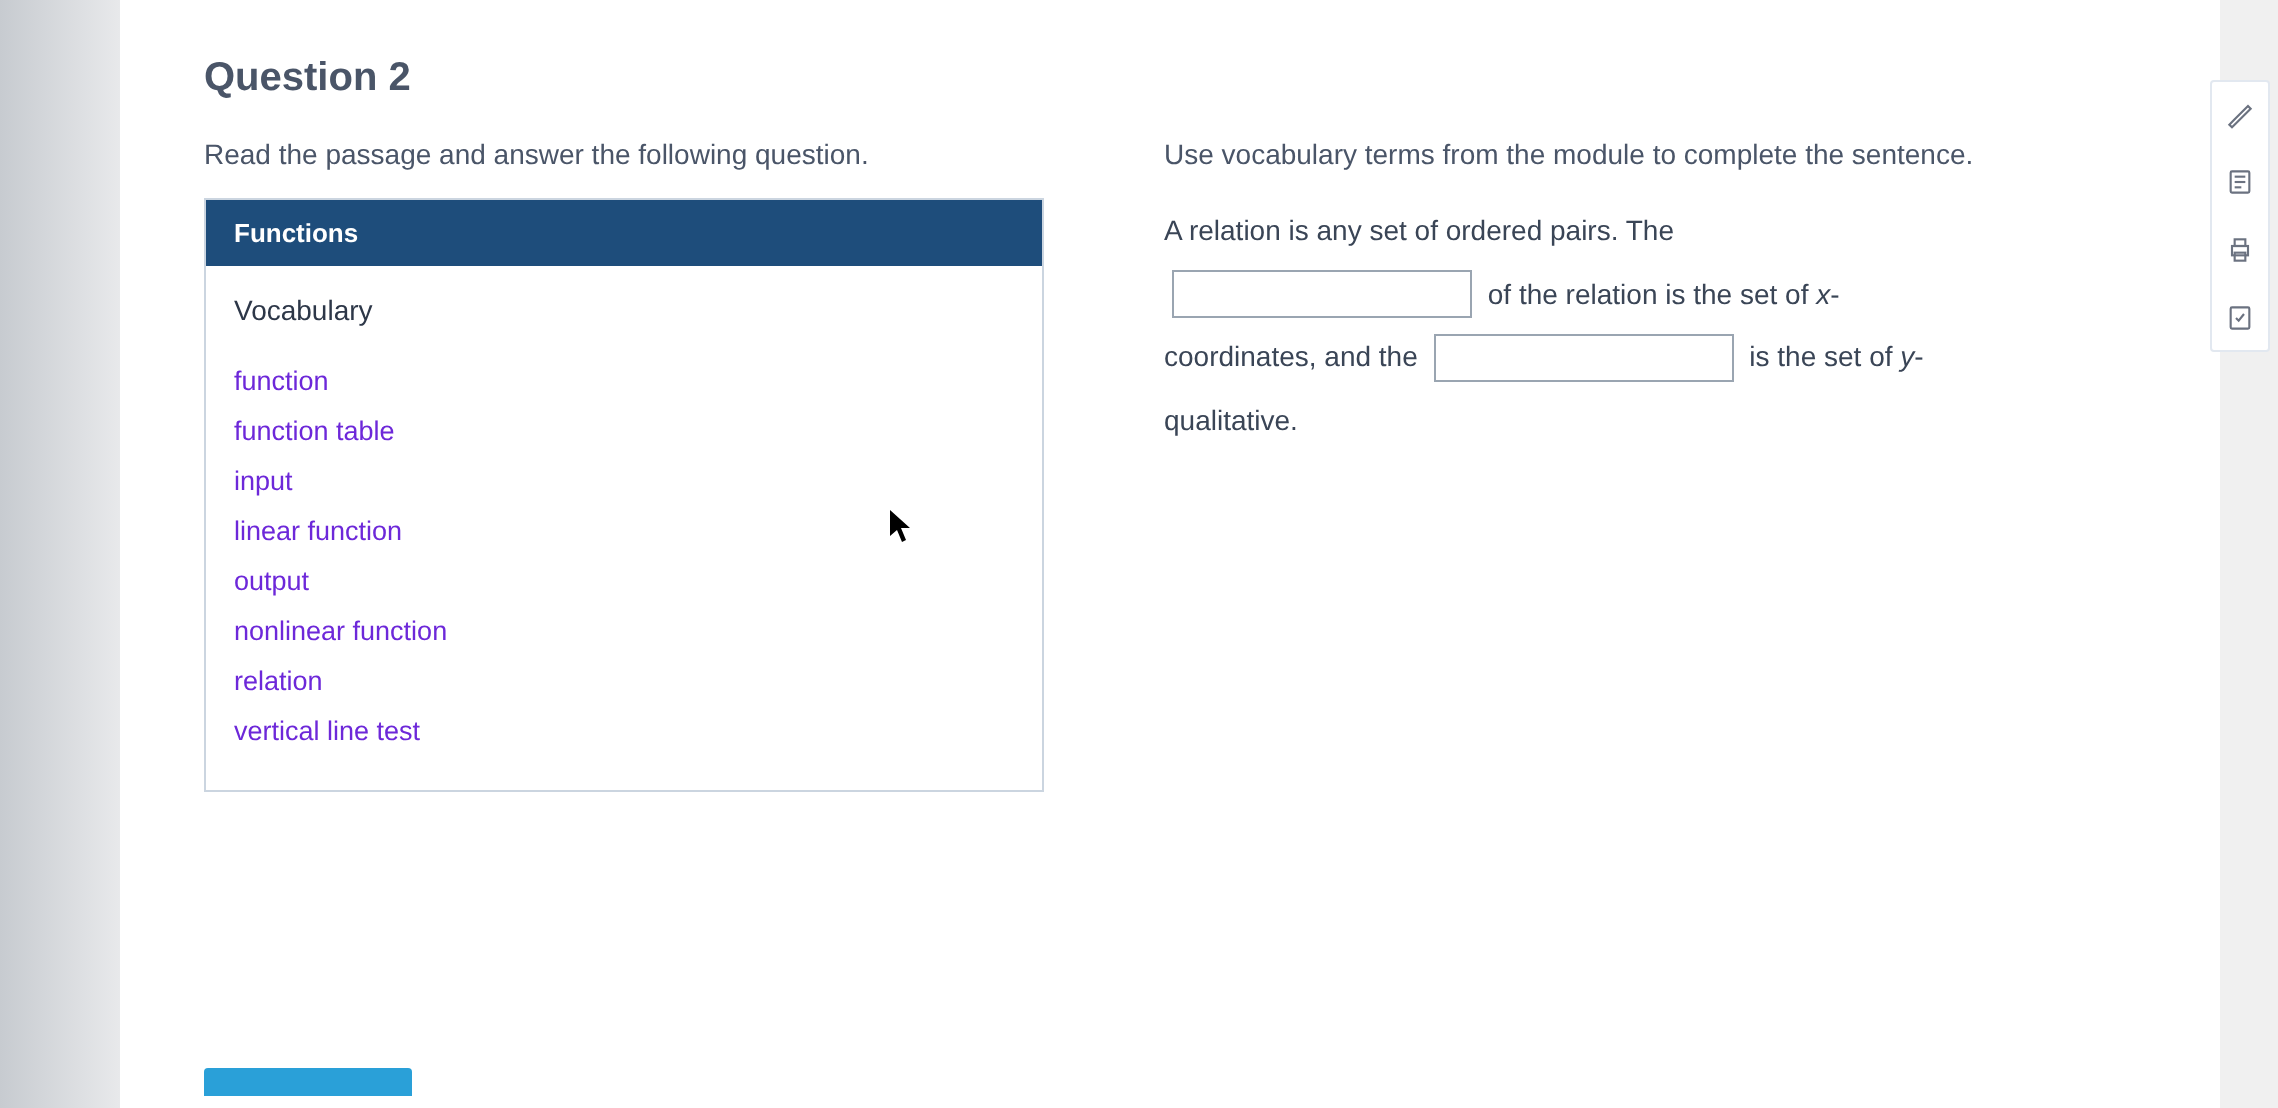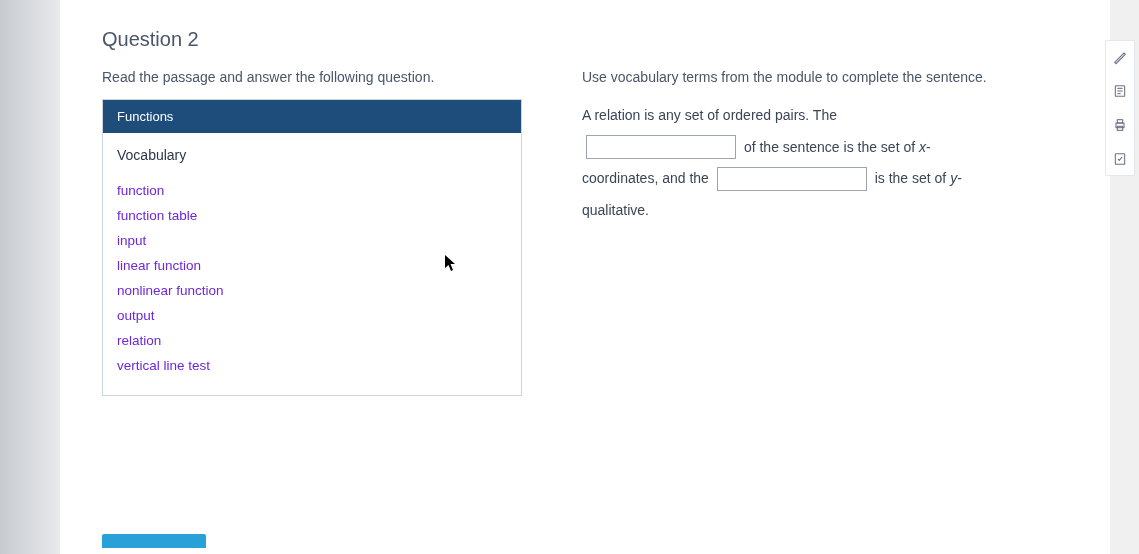--- a/index.html
+++ b/index.html
@@ -14,21 +14,21 @@
   .page {
     background: #fff;
     width: 1050px;
     height: 554px;
     margin-left: 60px;
     padding: 28px 30px 20px 42px;
     position: relative;
   }
   .q-title {
     font-size: 20px;
-    font-weight: 400;
+    font-weight: 700;
     color: #4a5568;
     margin-bottom: 18px;
   }
   .columns {
     display: flex;
     gap: 60px;
   }
   .left-col { width: 420px; }
   .right-col { flex: 1; }
   .instr {
@@ -36,21 +36,21 @@
     color: #4a5568;
     margin-bottom: 14px;
   }
   .passage-box {
     border: 1px solid #cbd5e0;
   }
   .passage-header {
     background: #1e4d7b;
     color: #fff;
     font-size: 13px;
-    font-weight: 400;
+    font-weight: 700;
     padding: 9px 14px;
   }
   .passage-sub {
     font-size: 14px;
     font-weight: 400;
     color: #2d3748;
     padding: 14px 14px 10px 14px;
   }
   .vocab-list {
     padding: 6px 14px 16px 14px;
@@ -139,35 +139,35 @@
       <p class="instr">Read the passage and answer the following question.</p>
 
       <div class="passage-box">
         <div class="passage-header">Functions</div>
         <div class="passage-sub">Vocabulary</div>
         <div class="vocab-list">
           <div class="vocab-item">function</div>
           <div class="vocab-item">function table</div>
           <div class="vocab-item">input</div>
           <div class="vocab-item">linear function</div>
+          <div class="vocab-item">output</div>
           <div class="vocab-item">nonlinear function</div>
-          <div class="vocab-item">output</div>
           <div class="vocab-item">relation</div>
           <div class="vocab-item">vertical line test</div>
         </div>
       </div>
     </div>
 
     <div class="right-col">
       <p class="instr">Use vocabulary terms from the module to complete the sentence.</p>
 
       <div class="sentence">
         <span>A relation is any set of ordered pairs. The</span><br>
         <input type="text" class="blank b1" value="" style="">
-        <span>of the sentence is the set of </span><span class="italic">x</span><span>-</span><br>
+        <span>of the relation is the set of </span><span class="italic">x</span><span>-</span><br>
         <span>coordinates, and the</span>
         <input type="text" class="blank b2" value="" style="">
         <span>is the set of </span><span class="italic">y</span><span>-</span><br>
         <span>qualitative.</span>
       </div>
     </div>
 
   </div>
 
   <div class="bottom-btn"></div>

